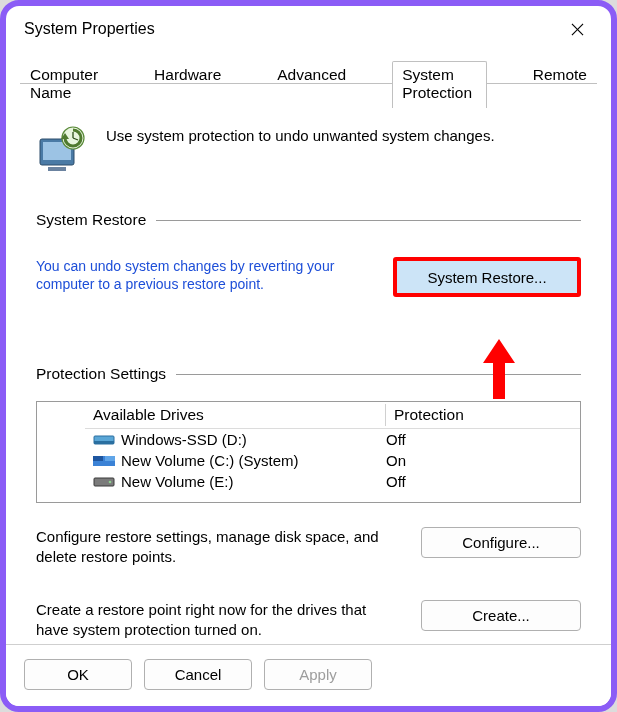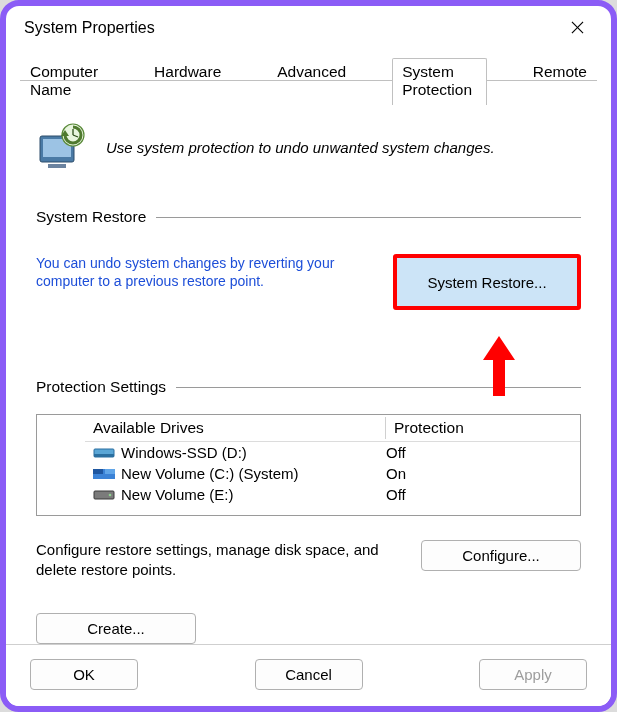--- a/index.html
+++ b/index.html
@@ -61,23 +61,22 @@
       border-top: 1px solid #c0c0c0;
     }
 
     .panel {
       flex: 1;
       padding: 0 30px;
       position: relative;
     }
 
     .intro {
-      display: flex; gap: 20px; align-items: center;
+      display: flex; gap: 20px; align-items: flex-start;
       margin-top: 18px;
-      font-style: italic;
     }
     .intro-icon { width: 50px; height: 50px; flex-shrink: 0; }
     .intro-text { font-size: 15px; color: #000; line-height: 1.25; margin-top: 2px; }
 
     .fieldset {
       margin-top: 36px;
     }
     .fieldset-header {
       display: flex; align-items: center; gap: 10px;
     }
@@ -104,21 +103,21 @@
       height: 31px;
       display: inline-flex; align-items: center; justify-content: center;
       cursor: default;
       padding: 0 10px;
     }
 
     .btn.highlight {
       width: 188px;
       background: #cce4f7;
       border: 4px solid #ff0000;
-      height: 56px;
+      height: 40px;
       border-radius: 3px;
     }
 
     .arrow-annotation {
       position: absolute;
       left: 473px; top: 232px;
       pointer-events: none;
     }
 
     .drives-table {
@@ -149,22 +148,22 @@
 
     .sub-row {
       display: flex; gap: 20px; align-items: flex-start;
       margin-top: 24px;
     }
     .sub-text { font-size: 15px; flex: 1; line-height: 1.3; }
     .sub-btn { width: 160px; }
 
     .footer {
       border-top: 1px solid #cfcfcf;
-      padding: 14px 24px 16px;
-      display: flex; justify-content: space-between; 
+      padding: 14px 18px 16px;
+      display: flex; justify-content: flex-start; gap: 12px;
       background: #fff;
     }
     .footer .btn { width: 108px; }
     .footer .btn.disabled { color: #9d9d9d; }
   </style>
 </head>
 <body>
 
 <div class="window">
 
@@ -270,20 +269,21 @@
         </div>
         <div style="height:10px"></div>
       </div>
 
       <div class="sub-row">
         <div class="sub-text">Configure restore settings, manage disk space, and delete restore points.</div>
         <div class="btn sub-btn">Configure...</div>
       </div>
 
       <div class="sub-row" style="margin-top:34px;">
+        <div class="sub-text">Create a restore point right now for the drives that have system protection turned on.</div>
         <div class="btn sub-btn">Create...</div>
       </div>
     </div>
   </div>
 
   <div class="footer">
     <div class="btn">OK</div>
     <div class="btn">Cancel</div>
     <div class="btn disabled">Apply</div>
   </div>

